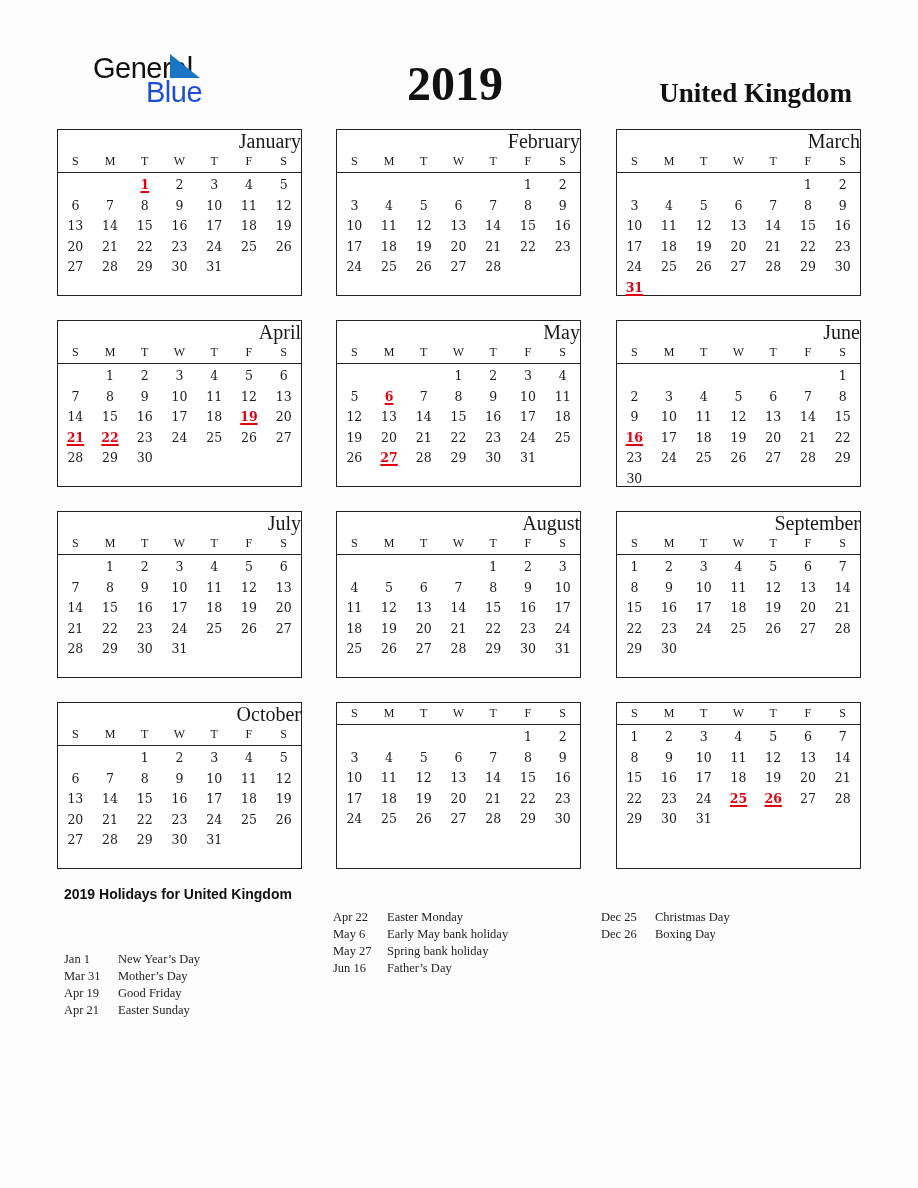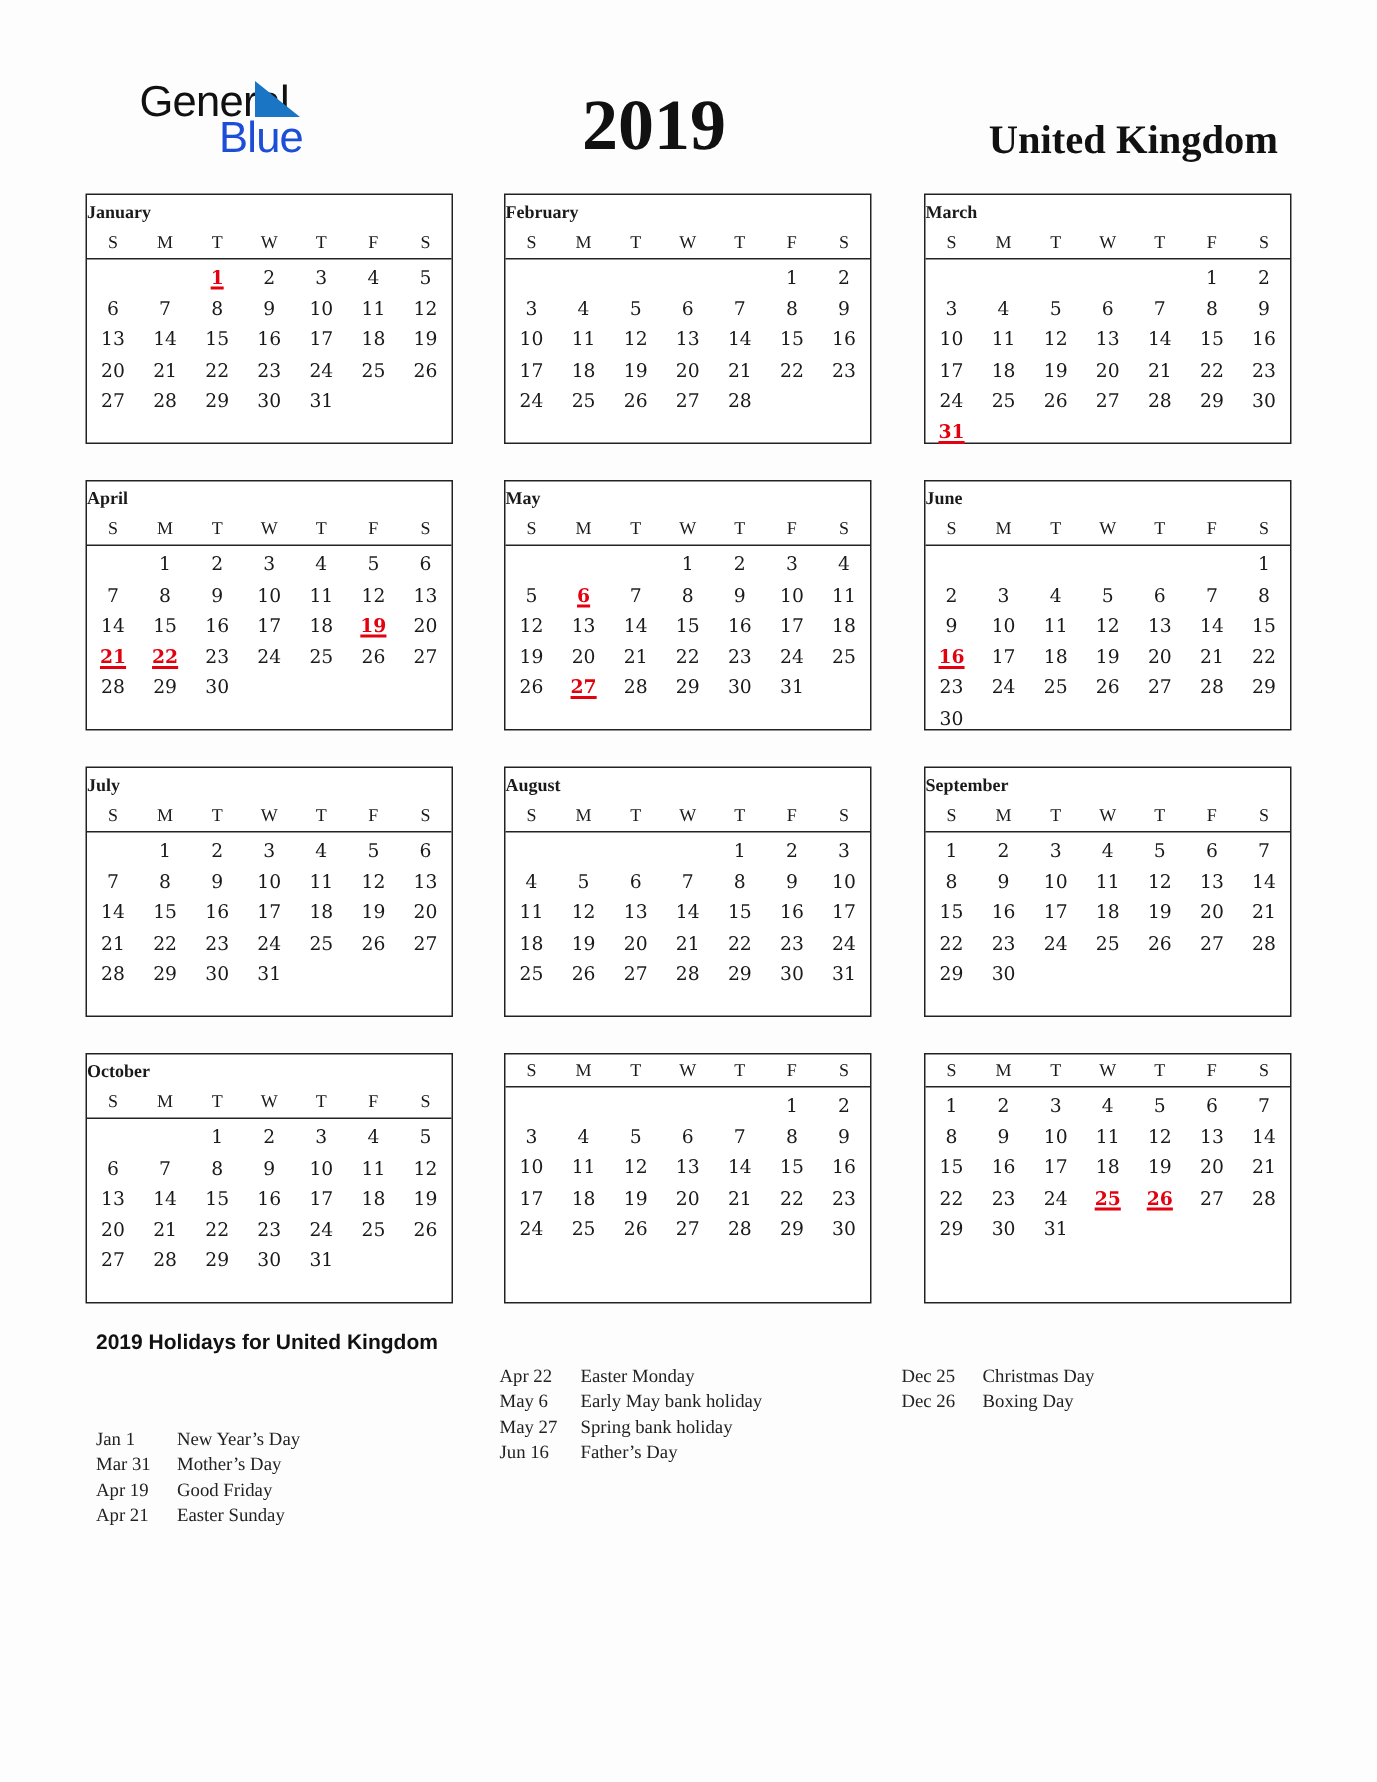--- a/index.html
+++ b/index.html
@@ -1,24 +1,24 @@
 <!DOCTYPE html>
 <html><head>
 <meta charset="utf-8">
 <style>
   html,body{margin:0;padding:0;background:#fdfdfd;}
   body{width:918px;height:1188px;position:relative;font-family:"DejaVu Serif","Liberation Serif",serif;color:#1a1a1a;overflow:hidden;}
   .logo{position:absolute;left:64px;top:52px;width:150px;height:56px;}
   .logo .g{position:absolute;left:0;top:0;font-family:"Liberation Sans",sans-serif;font-size:29px;color:#111;letter-spacing:-0.5px;line-height:32px;margin-left:29px;}
   .logo .b{position:absolute;left:82px;top:24px;font-family:"Liberation Sans",sans-serif;font-size:29px;color:#1d4ed8;letter-spacing:-0.5px;line-height:32px;}
   .logo svg{position:absolute;left:106px;top:2px;}
-  .year{position:absolute;left:388px;top:56px;font-family:"Liberation Serif",serif;font-weight:bold;font-size:48px;line-height:56px;color:#111;}
+  .year{position:absolute;left:407px;top:56px;font-family:"Liberation Serif",serif;font-weight:bold;font-size:48px;line-height:56px;color:#111;}
   .country{position:absolute;right:66px;top:76px;font-family:"Liberation Serif",serif;font-weight:bold;font-size:27px;line-height:34px;color:#111;}
   .month{position:absolute;width:243px;height:165px;border:1.5px solid #222;background:#fff;}
-  .month .title{text-align:left;font-family:"Liberation Serif",serif;font-weight:bold;font-size:12px;line-height:22px;height:21px;}
+  .month .title{text-align:right;font-family:"Liberation Serif",serif;font-weight:normal;font-size:20px;line-height:22px;height:21px;}
   .month .dow{display:grid;grid-template-columns:repeat(7,1fr);padding:0 0;height:21px;border-bottom:1.5px solid #222;}
   .month .dow span{text-align:center;font-size:12px;line-height:21px;font-family:"Liberation Serif",serif;}
   .month .days{display:grid;grid-template-columns:repeat(7,1fr);grid-auto-rows:20.6px;padding-top:1px;}
   .month .days span{text-align:center;font-size:13px;line-height:21px;font-family:"DejaVu Serif",serif;font-size:12.5px;}
   .month .days span.hol{color:#e3000f;font-weight:bold;text-decoration:underline;text-decoration-thickness:2px;text-underline-offset:2px;}
   .hol-title{position:absolute;left:64px;top:886px;font-family:"Liberation Sans",sans-serif;font-weight:bold;font-size:14px;color:#111;}
   .hol-col{position:absolute;top:909px;}
   .hol-row{display:flex;height:17px;font-family:"Liberation Serif",serif;font-size:12.5px;line-height:17px;color:#222;}
   .hol-row .d{width:54px;}
 </style>

